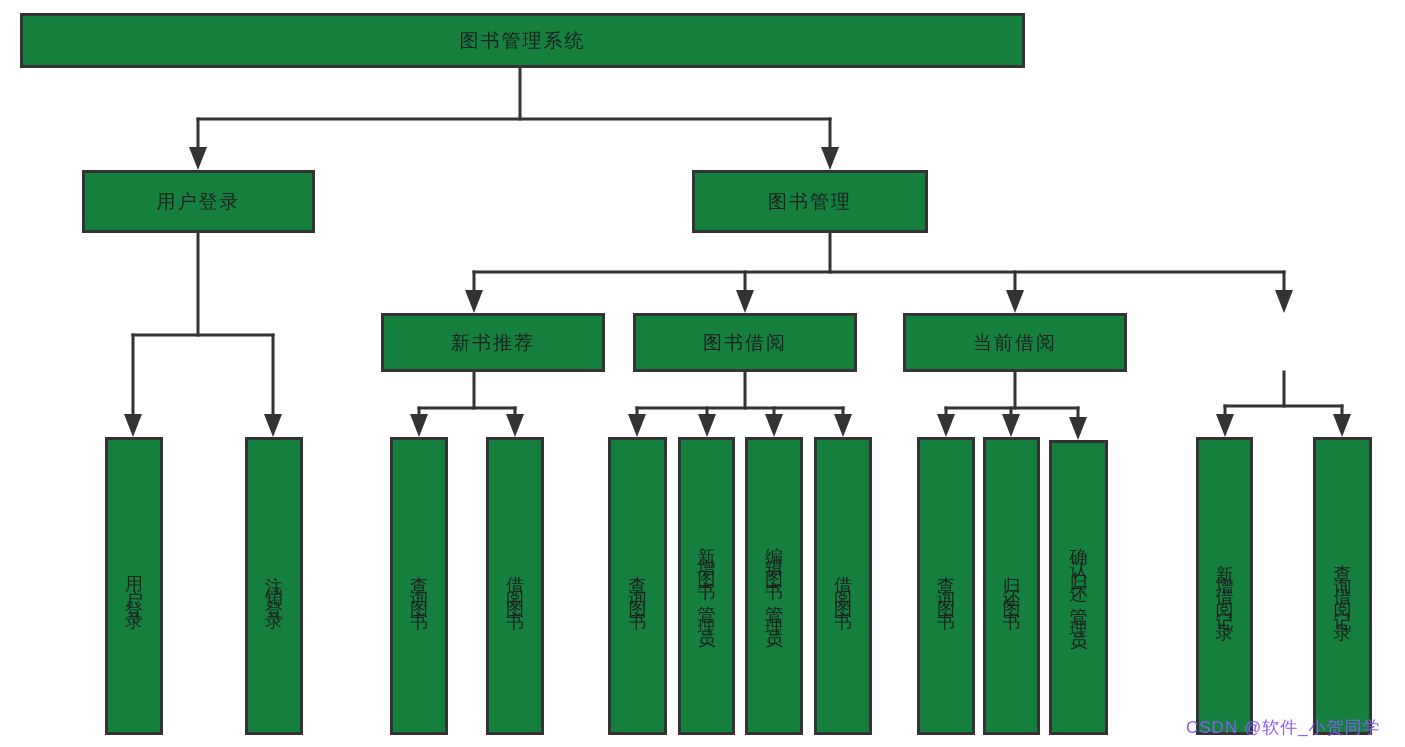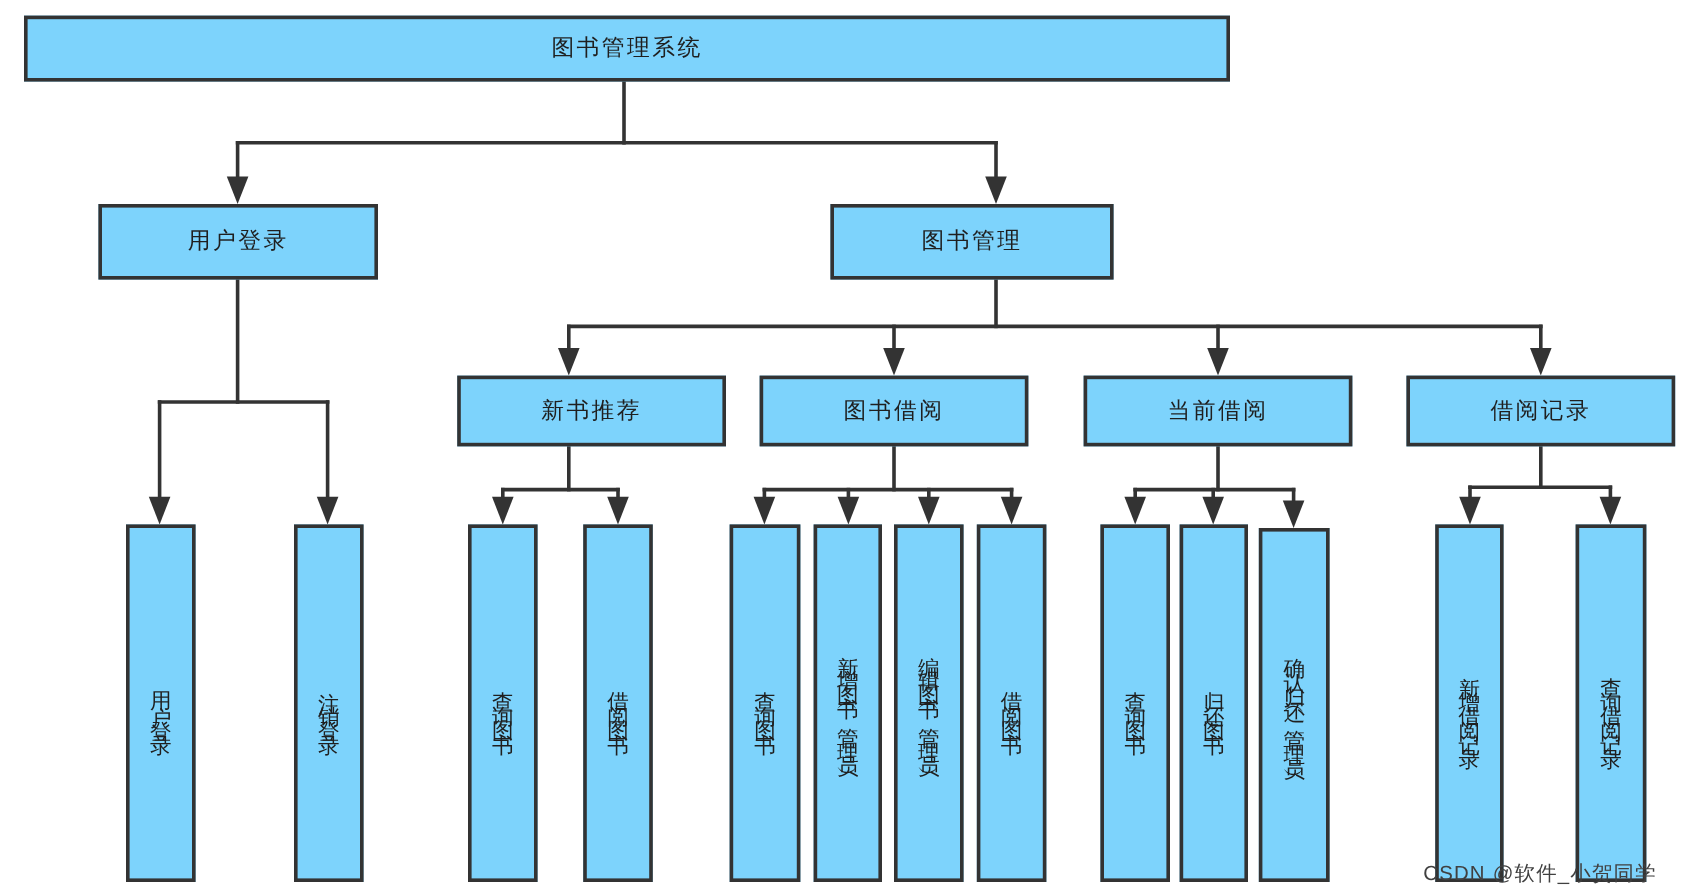--- a/index.html
+++ b/index.html
@@ -3,32 +3,32 @@
 <meta charset="utf-8">
 <style>
   html,body { margin:0; padding:0; background:#ffffff; }
   .stage {
     position:relative; width:1405px; height:747px; background:#ffffff;
     font-family:"Liberation Sans", sans-serif; overflow:hidden;
   }
   .wires { position:absolute; left:0; top:0; }
   .box {
     position:absolute; box-sizing:border-box;
-    background:#7dd3fc; border:3px solid #333333;
+    background:#15803d; border:3px solid #333333;
     display:flex; align-items:center; justify-content:center;
     color:#1f1f1f;
   }
   .hbox { font-size:19px; letter-spacing:2px; line-height:1; }
   .leaf {
     writing-mode:vertical-rl; text-orientation:mixed;
     font-size:18px; letter-spacing:12px; line-height:1;
   }
   .watermark {
     position:absolute; left:1186px; top:716px; z-index:10;
-    font-size:17px; color:#404040; letter-spacing:1px;
+    font-size:17px; color:#8b5cf6; letter-spacing:1px;
     pointer-events:none; white-space:nowrap;
   }
 </style>
 </head>
 <body>
 
 <div class="stage">
 
   <svg class="wires" width="1405" height="747" viewBox="0 0 1405 747" stroke="#333333" stroke-width="3" fill="#333333" stroke-linecap="square">
 
@@ -119,23 +119,20 @@
 
   <div class="box hbox" style="left:381px;top:313px;width:224px;height:59px">
     <span>新书推荐</span>
   </div>
   <div class="box hbox" style="left:903px;top:313px;width:224px;height:59px">
     <span>当前借阅</span>
   </div>
   <div class="box hbox" style="left:633px;top:313px;width:224px;height:59px">
     <span>图书借阅</span>
   </div>
-  <div class="box hbox" style="left:1172px;top:313px;width:224px;height:59px">
-    <span>借阅记录</span>
-  </div>
 
   <div class="box leaf" style="left:105px;top:437px;width:58px;height:298px">
     <span>用户登录</span>
   </div>
   <div class="box leaf" style="left:245px;top:437px;width:58px;height:298px">
     <span>注销登录</span>
   </div>
   <div class="box leaf" style="left:390px;top:437px;width:58px;height:298px">
     <span>查询图书</span>
   </div>

